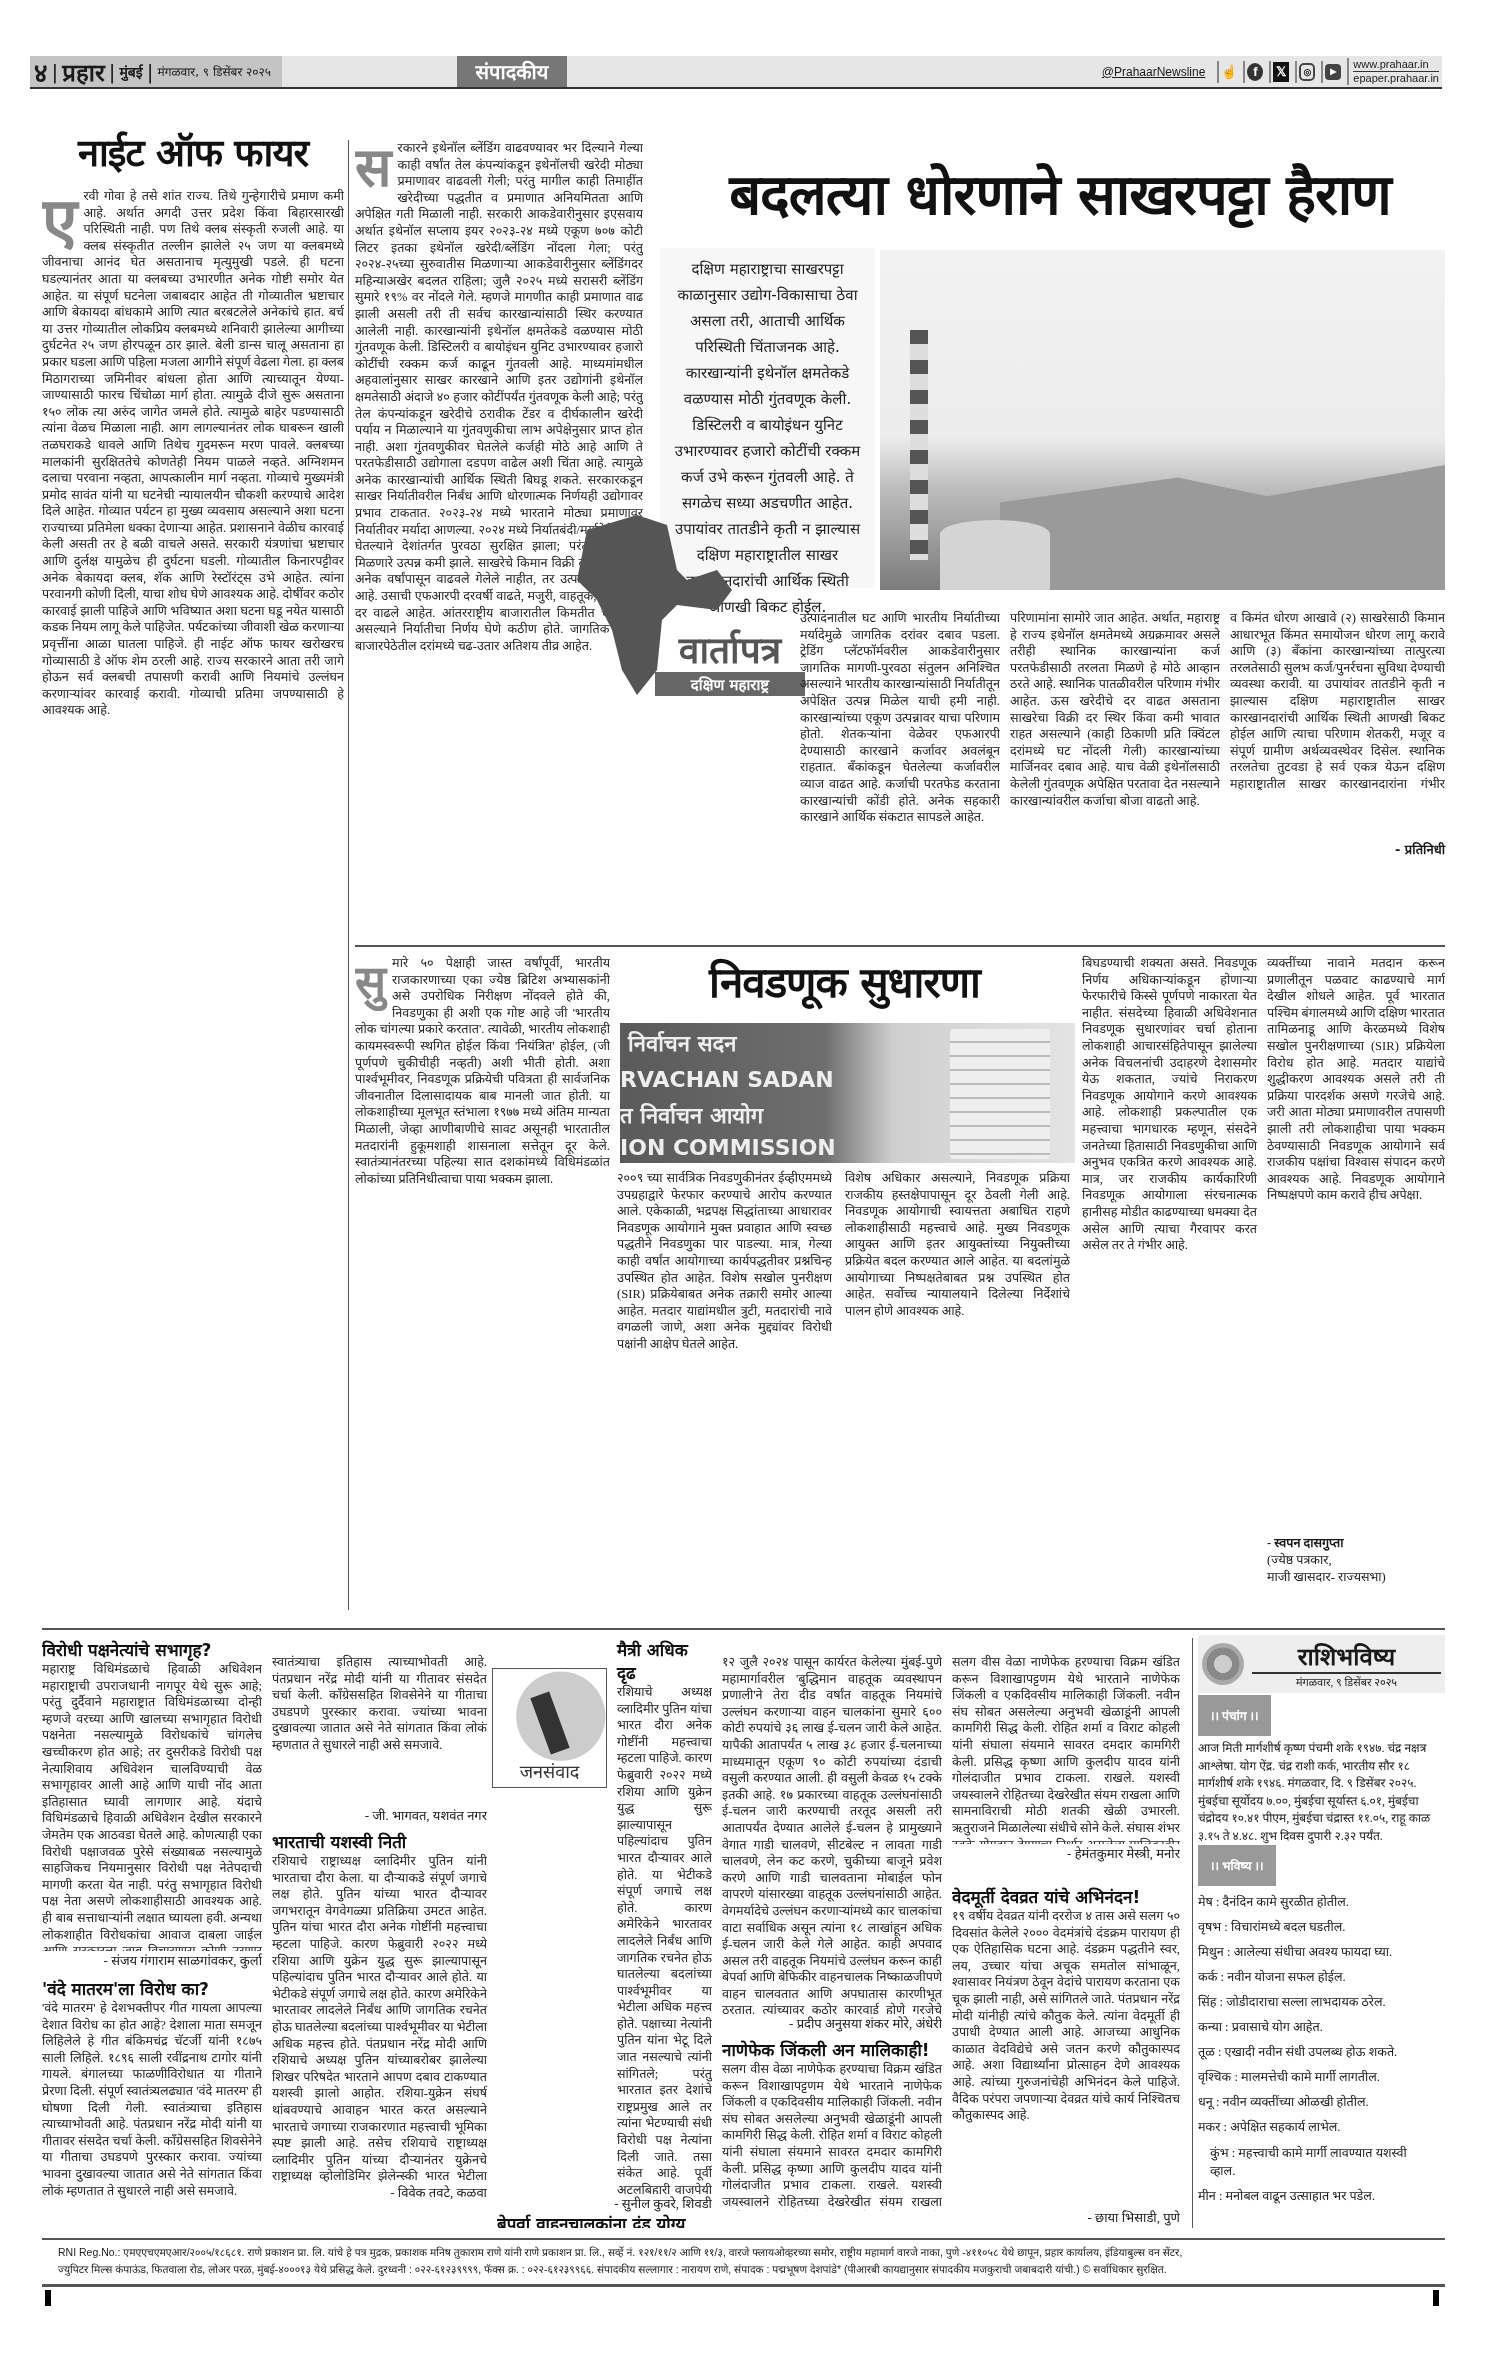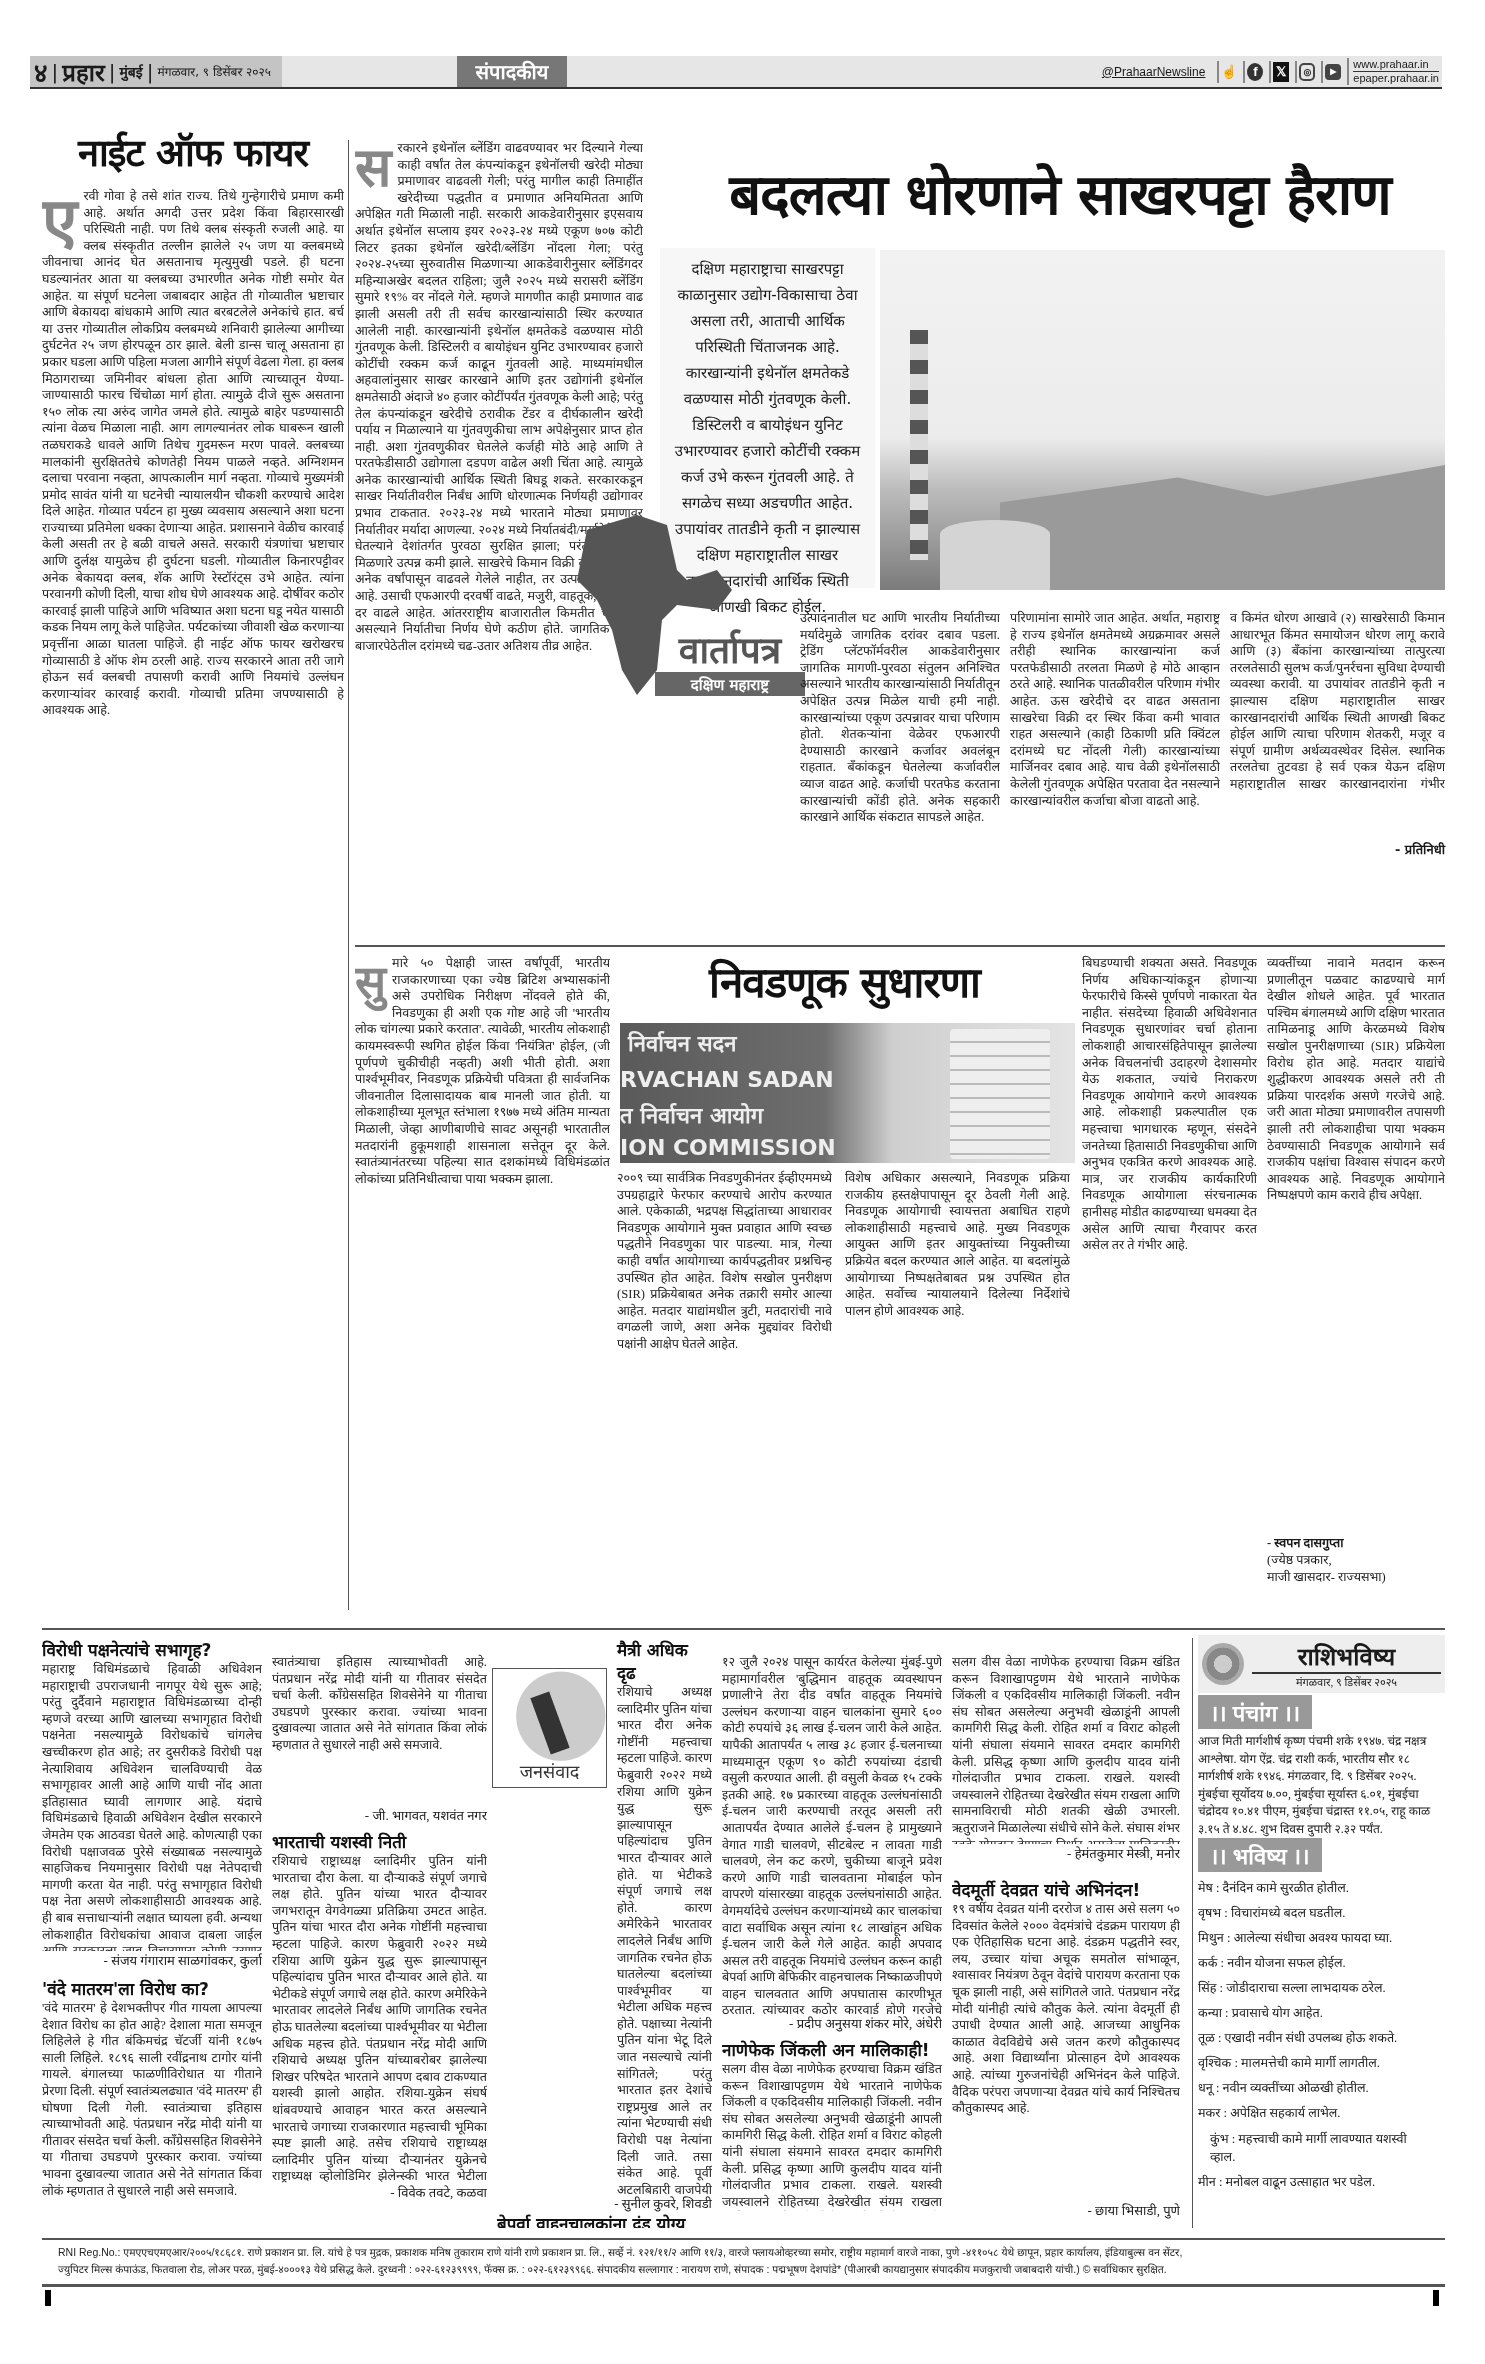--- a/index.html
+++ b/index.html
@@ -26,21 +26,21 @@
 .sites{font-size:11px;line-height:13px;border-left:2px solid #888;padding-left:4px}
 .sites div:first-child{border-bottom:1px solid #333}
 
 .txt{font-size:12.6px;line-height:16.6px;text-align:justify;color:#222;overflow:hidden}
 h1.big{font-family:"DejaVu Sans",sans-serif;font-weight:900;color:#111;text-align:center;letter-spacing:-1px}
 .dropcap{float:left;font-family:"DejaVu Sans",sans-serif;font-weight:900;color:#888;font-size:60px;line-height:56px;margin-right:6px;margin-top:2px}
 .vline{position:absolute;width:1px;background:#555}
 .hline{position:absolute;height:2px;background:#555}
 .sub{font-family:"DejaVu Sans",sans-serif;font-weight:bold;font-size:17px;color:#111}
 .sig{text-align:right;font-size:13px}
-.gray-banner{background:#999;color:#fff;font-family:Liberation Sans, sans-serif;font-weight:bold;font-size:22px;display:inline-block;padding:2px 12px}
+.gray-banner{background:#999;color:#fff;font-family:Liberation Serif, serif;font-weight:bold;font-size:12px;display:inline-block;padding:12px 12px}
 .rashi-line{font-size:12.6px;line-height:25px}
 </style>
 </head>
 <body>
 
 <div id="hdr">
   <div class="left">
     <span class="pg">४</span>
     <span class="sep">|</span>
     <span class="brand">प्रहार</span>
@@ -182,21 +182,21 @@
   <div style="position:absolute;left:680px;top:16px;width:220px;height:574px;overflow:hidden">
     <div class="txt" style="height:360px">१२ जुलै २०२४ पासून कार्यरत केलेल्या मुंबई-पुणे महामार्गावरील 'बुद्धिमान वाहतूक व्यवस्थापन प्रणाली'ने तेरा दीड वर्षांत वाहतूक नियमांचे उल्लंघन करणाऱ्या वाहन चालकांना सुमारे ६०० कोटी रुपयांचे ३६ लाख ई-चलन जारी केले आहेत. यापैकी आतापर्यंत ५ लाख ३८ हजार ई-चलनाच्या माध्यमातून एकूण ९० कोटी रुपयांच्या दंडाची वसुली करण्यात आली. ही वसुली केवळ १५ टक्के इतकी आहे. १७ प्रकारच्या वाहतूक उल्लंघनांसाठी ई-चलन जारी करण्याची तरतूद असली तरी आतापर्यंत देण्यात आलेले ई-चलन हे प्रामुख्याने वेगात गाडी चालवणे, सीटबेल्ट न लावता गाडी चालवणे, लेन कट करणे, चुकीच्या बाजूने प्रवेश करणे आणि गाडी चालवताना मोबाईल फोन वापरणे यांसारख्या वाहतूक उल्लंघनांसाठी आहेत. वेगमर्यादेचे उल्लंघन करणाऱ्यांमध्ये कार चालकांचा वाटा सर्वाधिक असून त्यांना १८ लाखांहून अधिक ई-चलन जारी केले गेले आहेत. काही अपवाद असल तरी वाहतूक नियमांचे उल्लंघन करून काही बेपर्वा आणि बेफिकीर वाहनचालक निष्काळजीपणे वाहन चालवतात आणि अपघातास कारणीभूत ठरतात. त्यांच्यावर कठोर कारवाई होणे गरजेचे आहे.</div>
     <div class="sig">- प्रदीप अनुसया शंकर मोरे, अंधेरी</div>
     <div class="sub" style="margin-top:6px">नाणेफेक जिंकली अन मालिकाही!</div>
     <div class="txt" style="height:150px">सलग वीस वेळा नाणेफेक हरण्याचा विक्रम खंडित करून विशाखापट्टणम येथे भारताने नाणेफेक जिंकली व एकदिवसीय मालिकाही जिंकली. नवीन संघ सोबत असलेल्या अनुभवी खेळाडूंनी आपली कामगिरी सिद्ध केली. रोहित शर्मा व विराट कोहली यांनी संघाला संयमाने सावरत दमदार कामगिरी केली. प्रसिद्ध कृष्णा आणि कुलदीप यादव यांनी गोलंदाजीत प्रभाव टाकला. राखले. यशस्वी जयस्वालने रोहितच्या देखरेखीत संयम राखला आणि सामनाविराची मोठी शतकी खेळी उभारली. ऋतुराजने मिळालेल्या संधीचे सोने केले. संघास शंभर टक्के योगदान देण्याचा निर्धार असलेला मालिकावीर विराट नवोदित खेळाडूंना मार्गदर्शन करत होता. दक्षिण आफ्रिकेविरुद्ध मालिका जिंकून भारताने आपला दबदबा सिद्ध केला.</div>
   </div>
 
   <div style="position:absolute;left:910px;top:16px;width:228px;height:574px;overflow:hidden">
     <div class="txt" style="height:190px">सलग वीस वेळा नाणेफेक हरण्याचा विक्रम खंडित करून विशाखापट्टणम येथे भारताने नाणेफेक जिंकली व एकदिवसीय मालिकाही जिंकली. नवीन संघ सोबत असलेल्या अनुभवी खेळाडूंनी आपली कामगिरी सिद्ध केली. रोहित शर्मा व विराट कोहली यांनी संघाला संयमाने सावरत दमदार कामगिरी केली. प्रसिद्ध कृष्णा आणि कुलदीप यादव यांनी गोलंदाजीत प्रभाव टाकला. राखले. यशस्वी जयस्वालने रोहितच्या देखरेखीत संयम राखला आणि सामनाविराची मोठी शतकी खेळी उभारली. ऋतुराजने मिळालेल्या संधीचे सोने केले. संघास शंभर टक्के योगदान देण्याचा निर्धार असलेला मालिकावीर विराट नवोदित खेळाडूंना मार्गदर्शन करत होता. दक्षिण आफ्रिकेविरुद्ध मालिका जिंकून भारताने आपला दबदबा सिद्ध केला.</div>
     <div class="sig">- हेमंतकुमार मेस्त्री, मनोर</div>
-    <div class="sub" style="margin-top:16px">वेदमूर्ती देवव्रत यांचे अभिनंदन!</div>
+    <div class="sub" style="margin-top:23px">वेदमूर्ती देवव्रत यांचे अभिनंदन!</div>
     <div class="txt" style="height:300px">१९ वर्षीय देवव्रत यांनी दररोज ४ तास असे सलग ५० दिवसांत केलेले २००० वेदमंत्रांचे दंडक्रम पारायण ही एक ऐतिहासिक घटना आहे. दंडक्रम पद्धतीने स्वर, लय, उच्चार यांचा अचूक समतोल सांभाळून, श्वासावर नियंत्रण ठेवून वेदांचे पारायण करताना एक चूक झाली नाही, असे सांगितले जाते. पंतप्रधान नरेंद्र मोदी यांनीही त्यांचे कौतुक केले. त्यांना वेदमूर्ती ही उपाधी देण्यात आली आहे. आजच्या आधुनिक काळात वेदविद्येचे असे जतन करणे कौतुकास्पद आहे. अशा विद्यार्थ्यांना प्रोत्साहन देणे आवश्यक आहे. त्यांच्या गुरुजनांचेही अभिनंदन केले पाहिजे. वैदिक परंपरा जपणाऱ्या देवव्रत यांचे कार्य निश्चितच कौतुकास्पद आहे.</div>
     <div class="sig">- छाया भिसाडी, पुणे</div>
   </div>
 </div>
 <div class="vline" style="left:1192px;top:1638px;height:590px"></div>
 
 <div class="abs" style="left:1198px;top:1635px;width:247px;height:595px">
   <div style="background:#eee;display:flex;align-items:center;gap:8px;padding:4px;height:58px">
     <div style="width:42px;height:42px;border-radius:50%;background:radial-gradient(circle,#ccc 0 30%,#888 31% 55%,#aaa 56%)"></div>
     <div style="text-align:center;flex:1">

